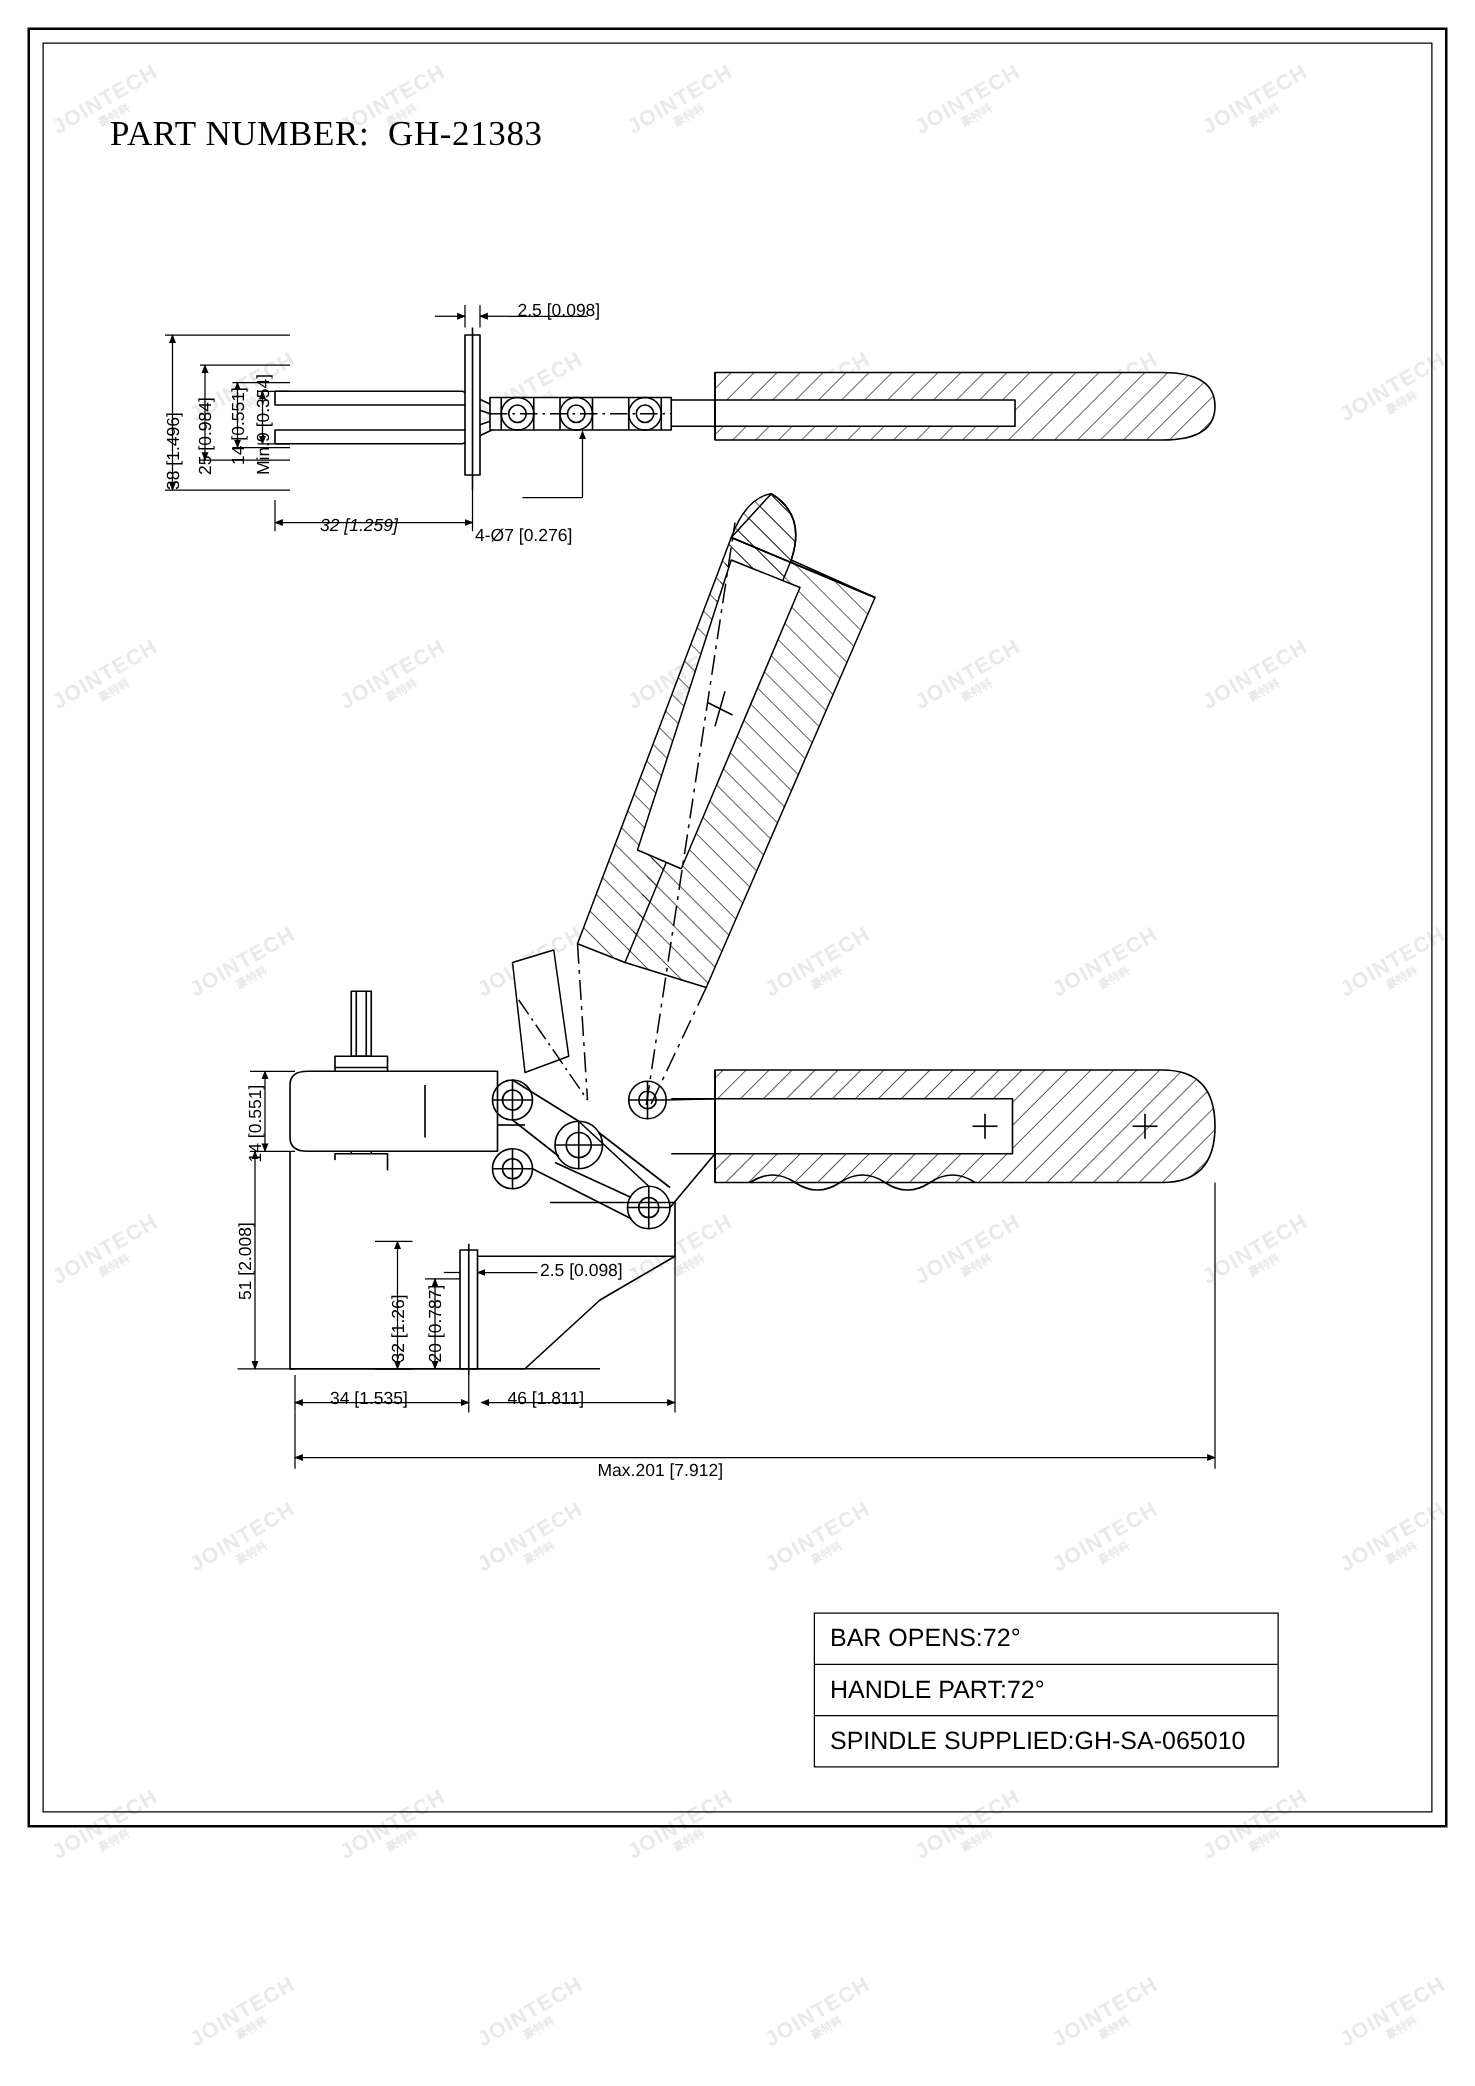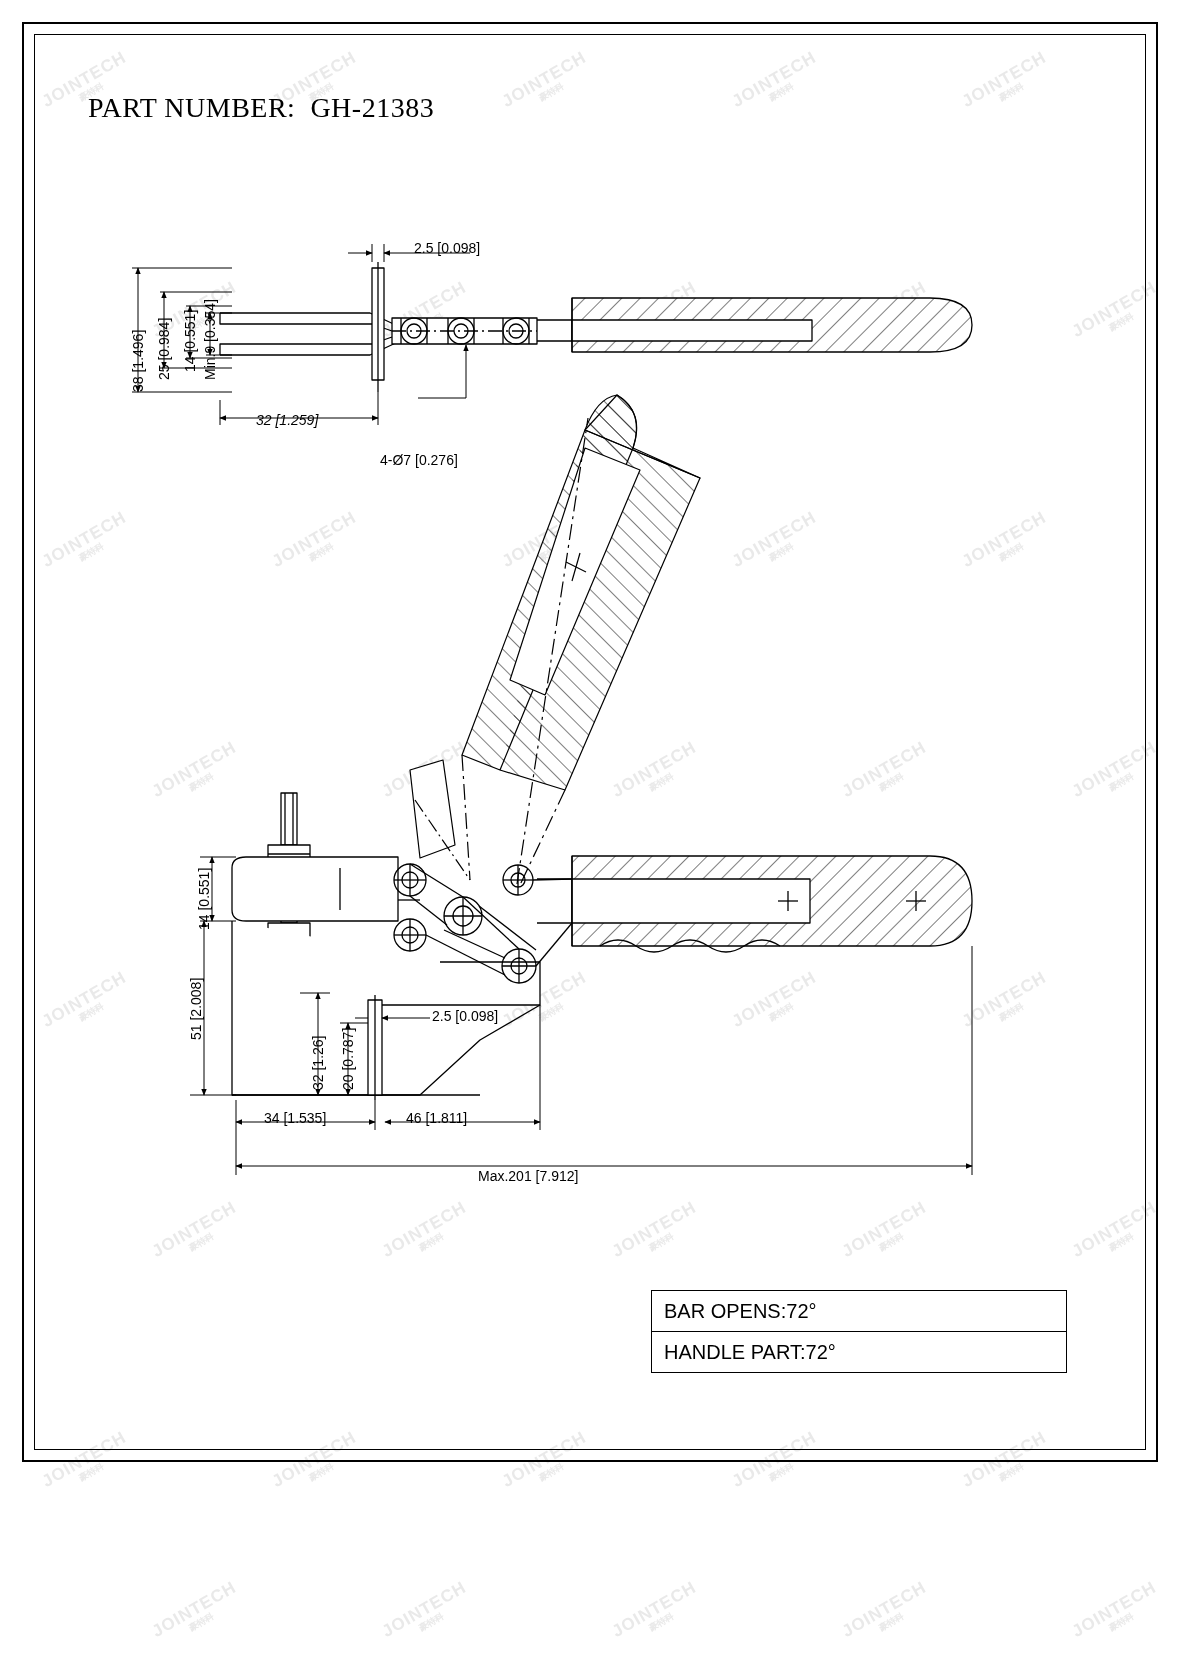--- a/index.html
+++ b/index.html
@@ -47,21 +47,21 @@
     font-size: 28px;
     letter-spacing: 0.5px;
     color: #000;
     white-space: pre;
   }
   
   #notes-table {
     position: absolute;
     left: 651px;
     top: 1290px;
-    width: 416px;
+    width: 372px;
     border: 1.5px solid #000;
     box-sizing: border-box;
     background: #fff;
   }
   #notes-table .note-row {
     height: 40px;
     line-height: 40px;
     padding-left: 12px;
     font-size: 20px;
     color: #000;
@@ -392,29 +392,30 @@
       </g>
     </g>
   </svg>
 
   <div class="dim vert" style="left:130px; top:392px;">38 [1.496]</div>
   <div class="dim vert" style="left:156px; top:380px;">25 [0.984]</div>
   <div class="dim vert" style="left:182px; top:372px;">14 [0.551]</div>
   <div class="dim vert" style="left:202px; top:380px;">Min.9 [0.354]</div>
   <div class="dim" style="left:256px; top:412px;font-style:italic;">32 [1.259]</div>
   <div class="dim" style="left:414px; top:240px;">2.5 [0.098]</div>
-  <div class="dim" style="left:380px; top:420px;margin-top:32px;">4-Ø7 [0.276]</div>
+  <div class="dim" style="left:380px; top:420px;">4-Ø7 [0.276]</div>
 
   <div class="dim vert" style="left:196px; top:930px;">14 [0.551]</div>
   <div class="dim vert" style="left:188px; top:1040px;">51 [2.008]</div>
   <div class="dim vert" style="left:310px; top:1090px;">32 [1.26]</div>
   <div class="dim vert" style="left:340px; top:1090px;">20 [0.787]</div>
   <div class="dim" style="left:432px; top:1008px;">2.5 [0.098]</div>
   <div class="dim" style="left:264px; top:1110px;">34 [1.535]</div>
   <div class="dim" style="left:406px; top:1110px;">46 [1.811]</div>
   <div class="dim" style="left:478px; top:1152px;margin-top:16px;">Max.201 [7.912]</div>
 
   <div id="notes-table">
     <div class="note-row">BAR OPENS:72°</div>
     <div class="note-row">HANDLE PART:72°</div>
+    <div class="note-row">SPINDLE SUPPLIED:GH-SA-065010</div>
   </div>
 
 </div>
 
 </body></html>

